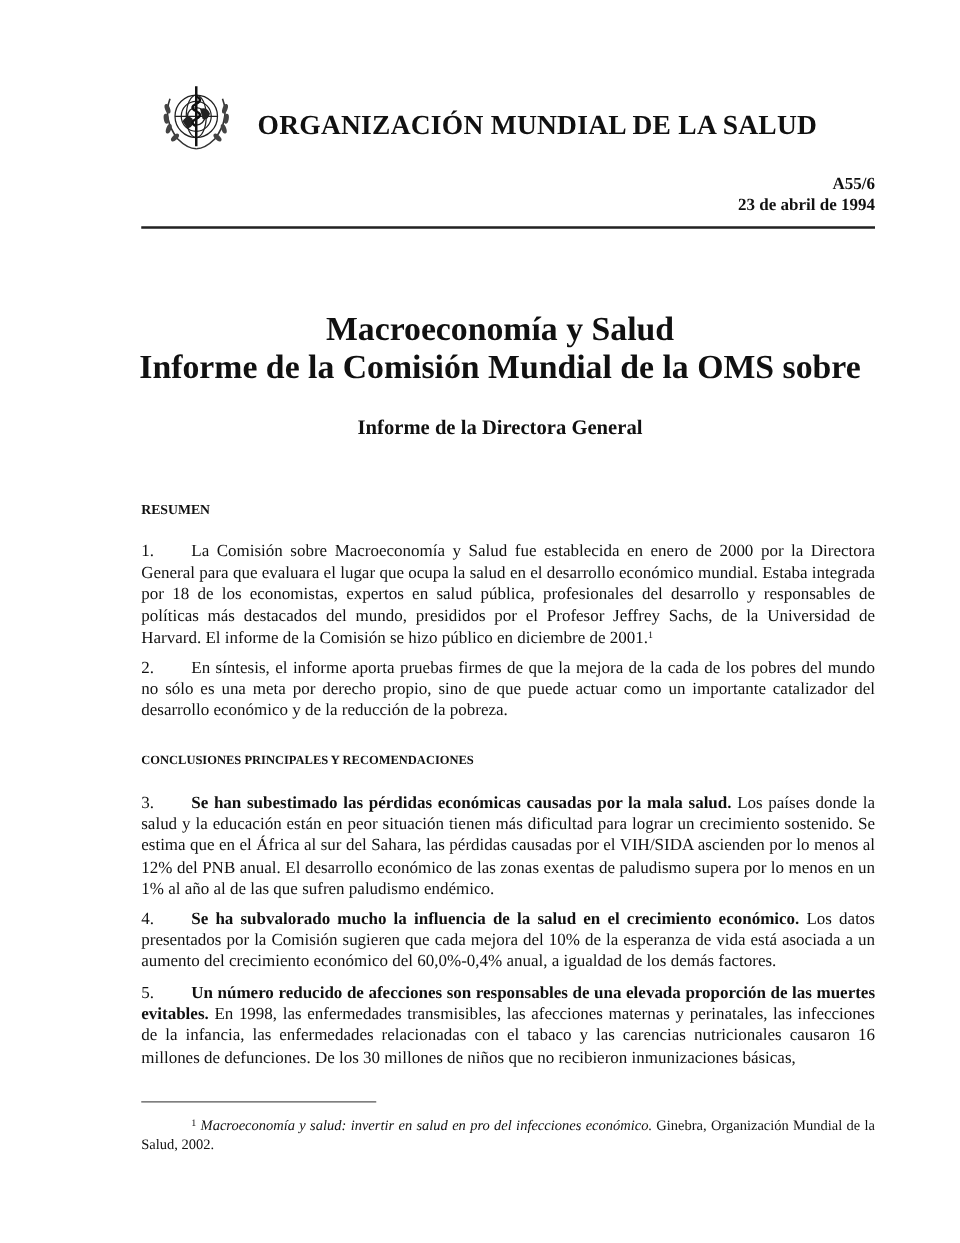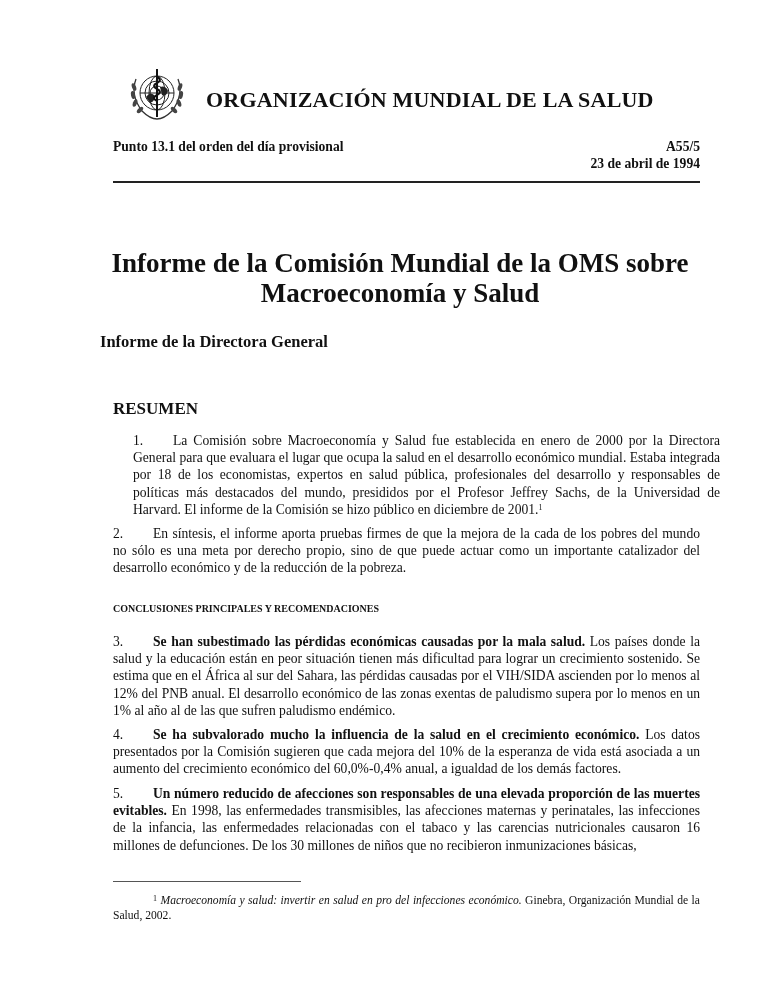--- a/index.html
+++ b/index.html
@@ -14,25 +14,25 @@
       left: 206px; top: 87px; font-size: 22px; font-weight: bold; letter-spacing: 0.2px; white-space: nowrap;
     }
     .meta-left { left: 113px; top: 138px; font-size: 13.6px; font-weight: bold; line-height: 17px; }
     .meta-right { right: 68px; top: 138px; font-size: 13.6px; font-weight: bold; line-height: 17px; text-align: right; }
     .rule { left: 113px; top: 181px; width: 587px; height: 2px; background: #222; }
     .main-title {
       left: 100px; width: 600px; top: 248px; text-align: center;
       font-size: 27px; font-weight: bold; line-height: 30px;
     }
     .sub-title {
-      left: 100px; width: 600px; top: 332px; text-align: left;
+      left: 100px; width: 600px; top: 332px; text-align: center;
       font-size: 16.5px; font-weight: bold;
     }
     .body-col { left: 113px; width: 587px; font-size: 13.6px; line-height: 17.2px; text-align: justify; }
-    .h-section { font-weight: bold; font-size: 17px; }
+    .h-section { font-weight: bold; font-size: 11px; }
     .h-big { font-size: 10px; }
     .para .num { display: inline-block; width: 40px; }
     sup { font-size: 8px; vertical-align: top; position: relative; top: -2px; }
     .fn-rule { left: 113px; top: 881px; width: 188px; height: 1px; background: #555; }
     .footnote { left: 113px; width: 587px; top: 893px; font-size: 11.6px; line-height: 15px; text-align: justify; }
     .footnote .indent { display: inline-block; width: 40px; }
     b { font-weight: bold; }
     i { font-style: italic; }
   </style>
 </head>
@@ -64,39 +64,38 @@
       <ellipse cx="55" cy="28" rx="2" ry="4" transform="rotate(10 55 28)"></ellipse>
       <ellipse cx="53" cy="36" rx="2" ry="4" transform="rotate(-20 53 36)"></ellipse>
       <ellipse cx="48" cy="43" rx="2" ry="4" transform="rotate(-45 48 43)"></ellipse>
     </g>
   </svg>
 </div>
 
 <div class="abs org-title">ORGANIZACIÓN MUNDIAL DE LA SALUD</div>
 
 <div class="abs meta-left">
-  <div>Punto 13.1 del orden del día provisional</div>
 </div>
 
 <div class="abs meta-right">
-  <div>A55/5</div>
+  <div>A55/6</div>
   <div>23 de abril de 1994</div>
 </div>
 
 <div class="abs rule"></div>
 
 <div class="abs main-title">
+  <div>Macroeconomía y Salud</div>
   <div>Informe de la Comisión Mundial de la OMS sobre</div>
-  <div>Macroeconomía y Salud</div>
 </div>
 <div class="abs sub-title">Informe de la Directora General</div>
 
 <div class="abs body-col h-section" style="top:400px;">RESUMEN</div>
 
-<div class="abs body-col para" style="top:432px;margin-left:20px;">
+<div class="abs body-col para" style="top:432px;">
   <span class="num">1.</span><span>La Comisión sobre Macroeconomía y Salud fue establecida en enero de 2000 por la Directora General para que evaluara el lugar que ocupa la salud en el desarrollo económico mundial.  Estaba integrada por 18 de los economistas, expertos en salud pública, profesionales del desarrollo y responsables de políticas más destacados del mundo, presididos por el Profesor Jeffrey Sachs, de la Universidad de Harvard.  El informe de la Comisión se hizo público en diciembre de 2001.</span><sup>1</sup>
 </div>
 
 <div class="abs body-col para" style="top:525px;">
   <span class="num">2.</span><span>En síntesis, el informe aporta pruebas firmes de que la mejora de la cada de los pobres del mundo no sólo es una meta por derecho propio, sino de que puede actuar como un importante catalizador del desarrollo económico y de la reducción de la pobreza.</span>
 </div>
 
 <div class="abs body-col h-section h-big" style="top:600px;">CONCLUSIONES PRINCIPALES Y RECOMENDACIONES</div>
 
 <div class="abs body-col para" style="top:633px;">

